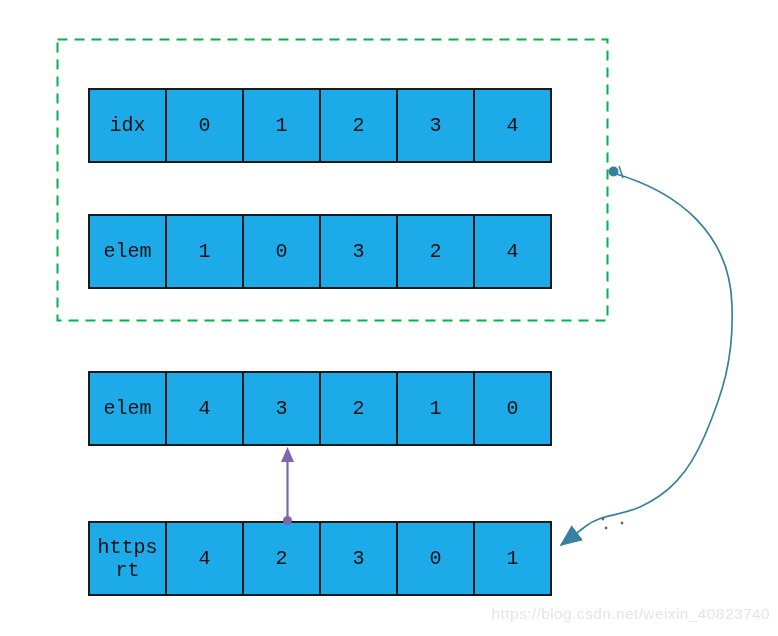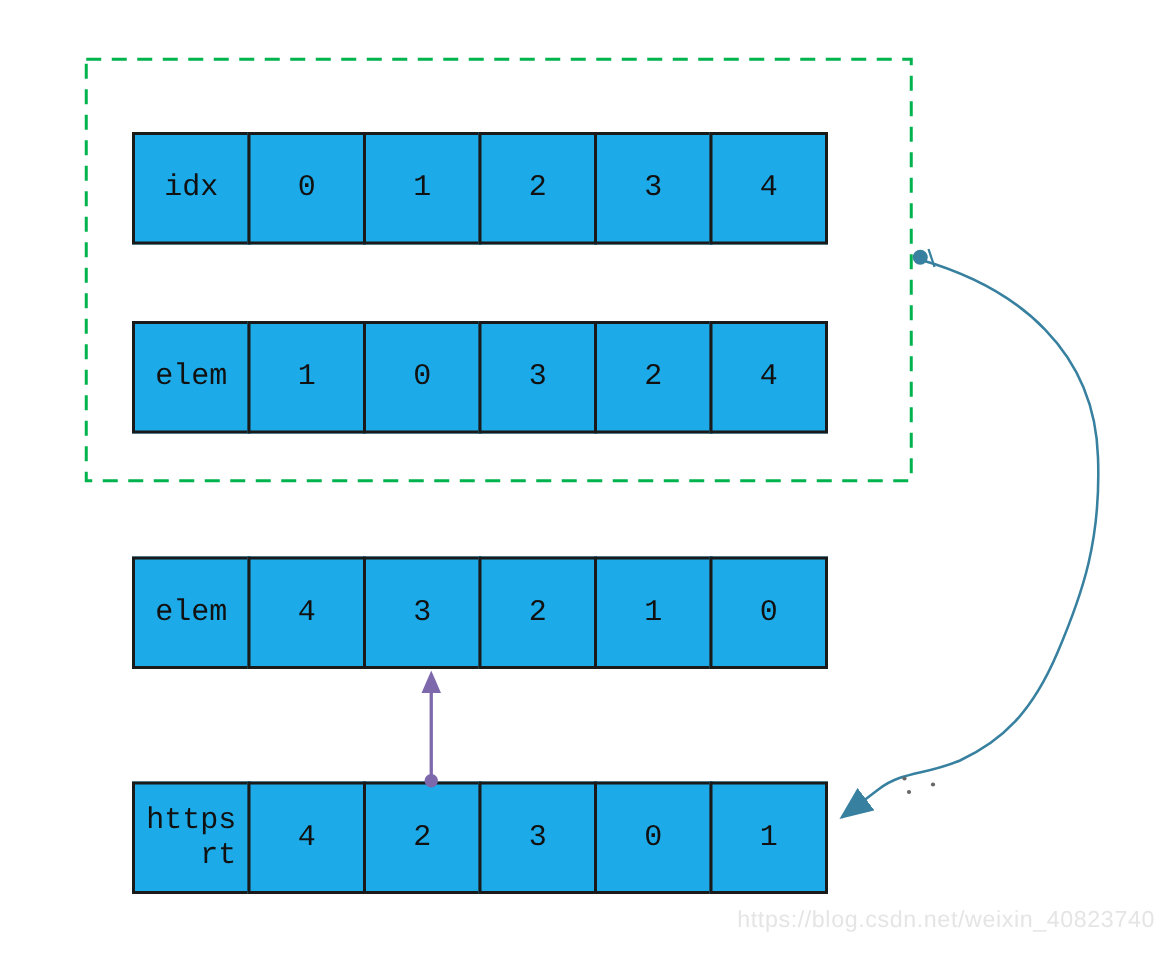--- a/index.html
+++ b/index.html
@@ -31,21 +31,21 @@
     background:var(--cell-fill);
     display:flex;
     align-items:center;
     justify-content:center;
     text-align:center;
     color:var(--text-color);
     font-size:20px;
     line-height:1.15;
   }
   .cell + .cell{margin-left:-2px;}
-  .cell-text{white-space:pre-line;text-align:right;}
+  .cell-text{white-space:pre-line;}
   .overlay{
     position:absolute;
     left:0;top:0;
     width:778px;height:636px;
     pointer-events:none;
   }
   .dashed-box{fill:none;stroke:var(--box-green);stroke-width:2;stroke-dasharray:10 7;}
   .curve{fill:none;stroke:var(--arrow-teal);stroke-width:1.7;}
   .teal-fill{fill:var(--arrow-teal);}
   .teal-stroke{stroke:var(--arrow-teal);stroke-width:1.5;}

